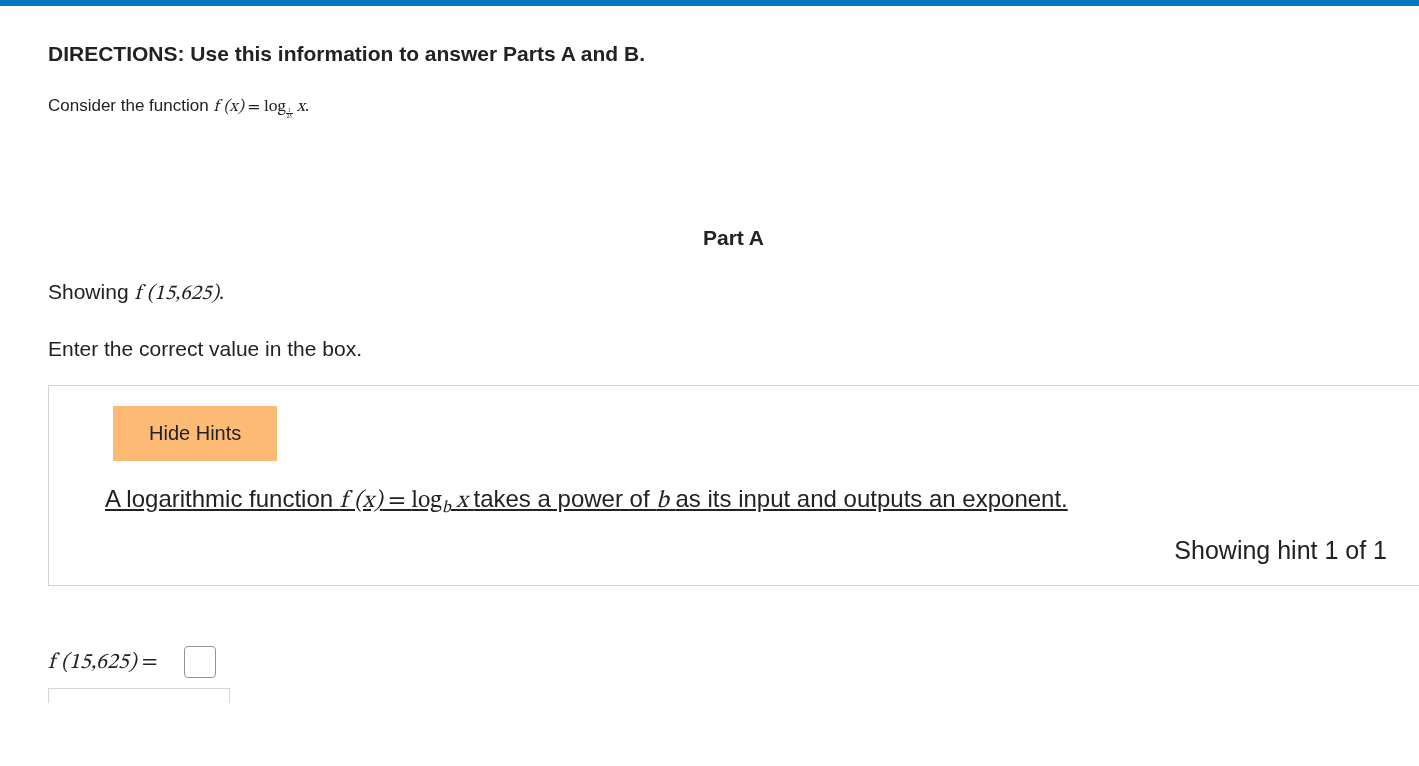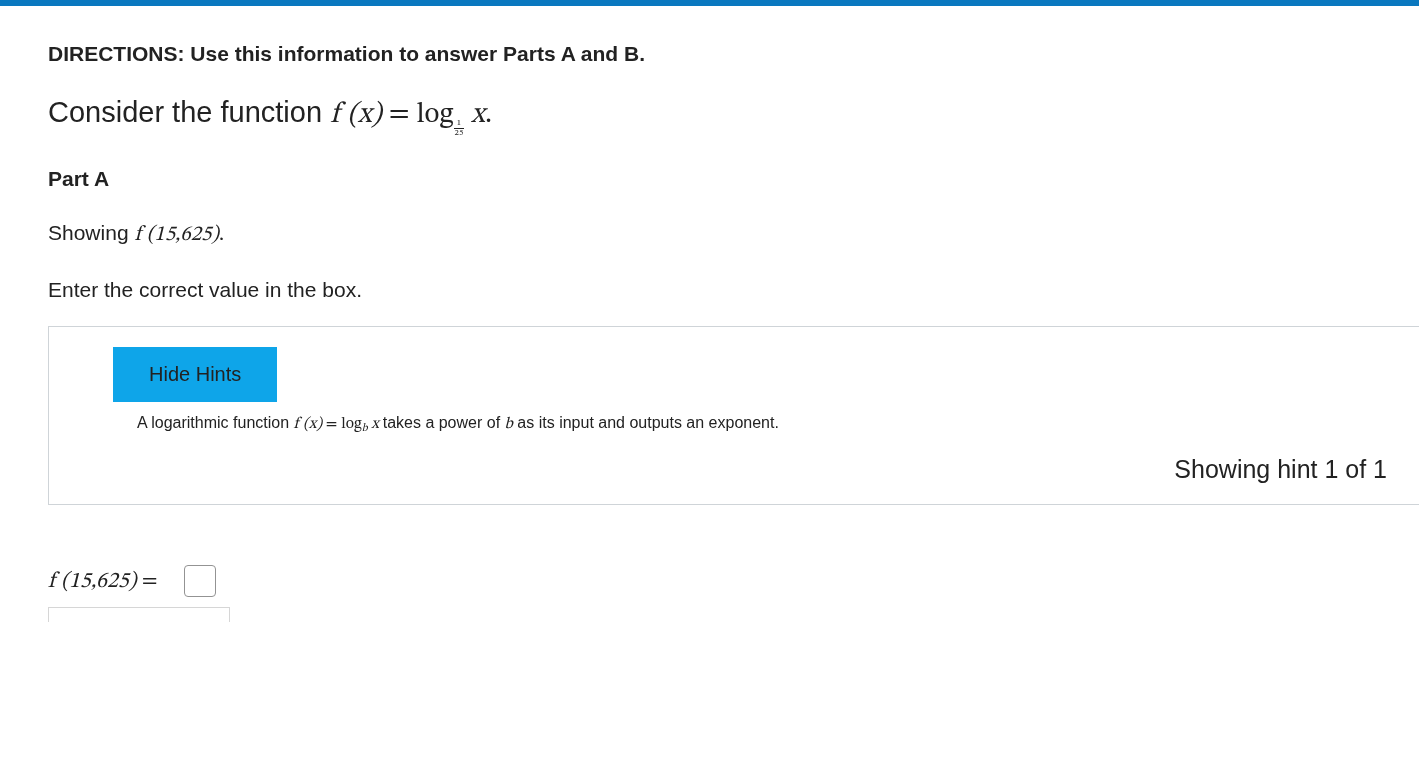--- a/index.html
+++ b/index.html
@@ -18,59 +18,61 @@
   .page {
     padding: 36px 0 0 48px;
     box-sizing: border-box;
   }
   .directions {
     font-weight: bold;
     font-size: 21px;
     margin-bottom: 30px;
   }
   .consider {
-    font-size: 29px;
-    margin-bottom: 32px;
+    font-size: 17px;
+    margin-bottom: 108px;
   }
   .part-label {
     font-weight: bold;
     font-size: 21px;
     margin-bottom: 30px;
+    text-align: center;
   }
   .evaluate {
     font-size: 21px;
     margin-bottom: 30px;
   }
   .instruction {
     font-size: 21px;
     margin-bottom: 24px;
   }
   .hint-box {
     border: 1px solid #cfd4d8;
     margin-right: 0;
     padding: 20px 24px 20px 24px;
     box-sizing: border-box;
     border-right: none;
   }
   .hide-hints-btn {
     display: inline-block;
-    background: #0ea5e9;
+    background: #fdba74;
     color: #222;
     font-size: 20px;
     padding: 16px 36px;
     border: none;
     cursor: pointer;
     font-family: inherit;
     margin-left: 40px;
-    margin-bottom: 12px;
+    margin-bottom: 24px;
   }
   .hint-text {
-    font-size: 16px;
-    margin-left: 64px;
+    font-size: 24px;
+    margin-left: 32px;
     margin-bottom: 18px;
+    text-decoration: underline;
   }
   .hint-counter {
     font-size: 25px;
     text-align: right;
     padding-right: 8px;
   }
   .answer-line {
     margin-top: 60px;
     font-size: 22px;
     display: flex;

